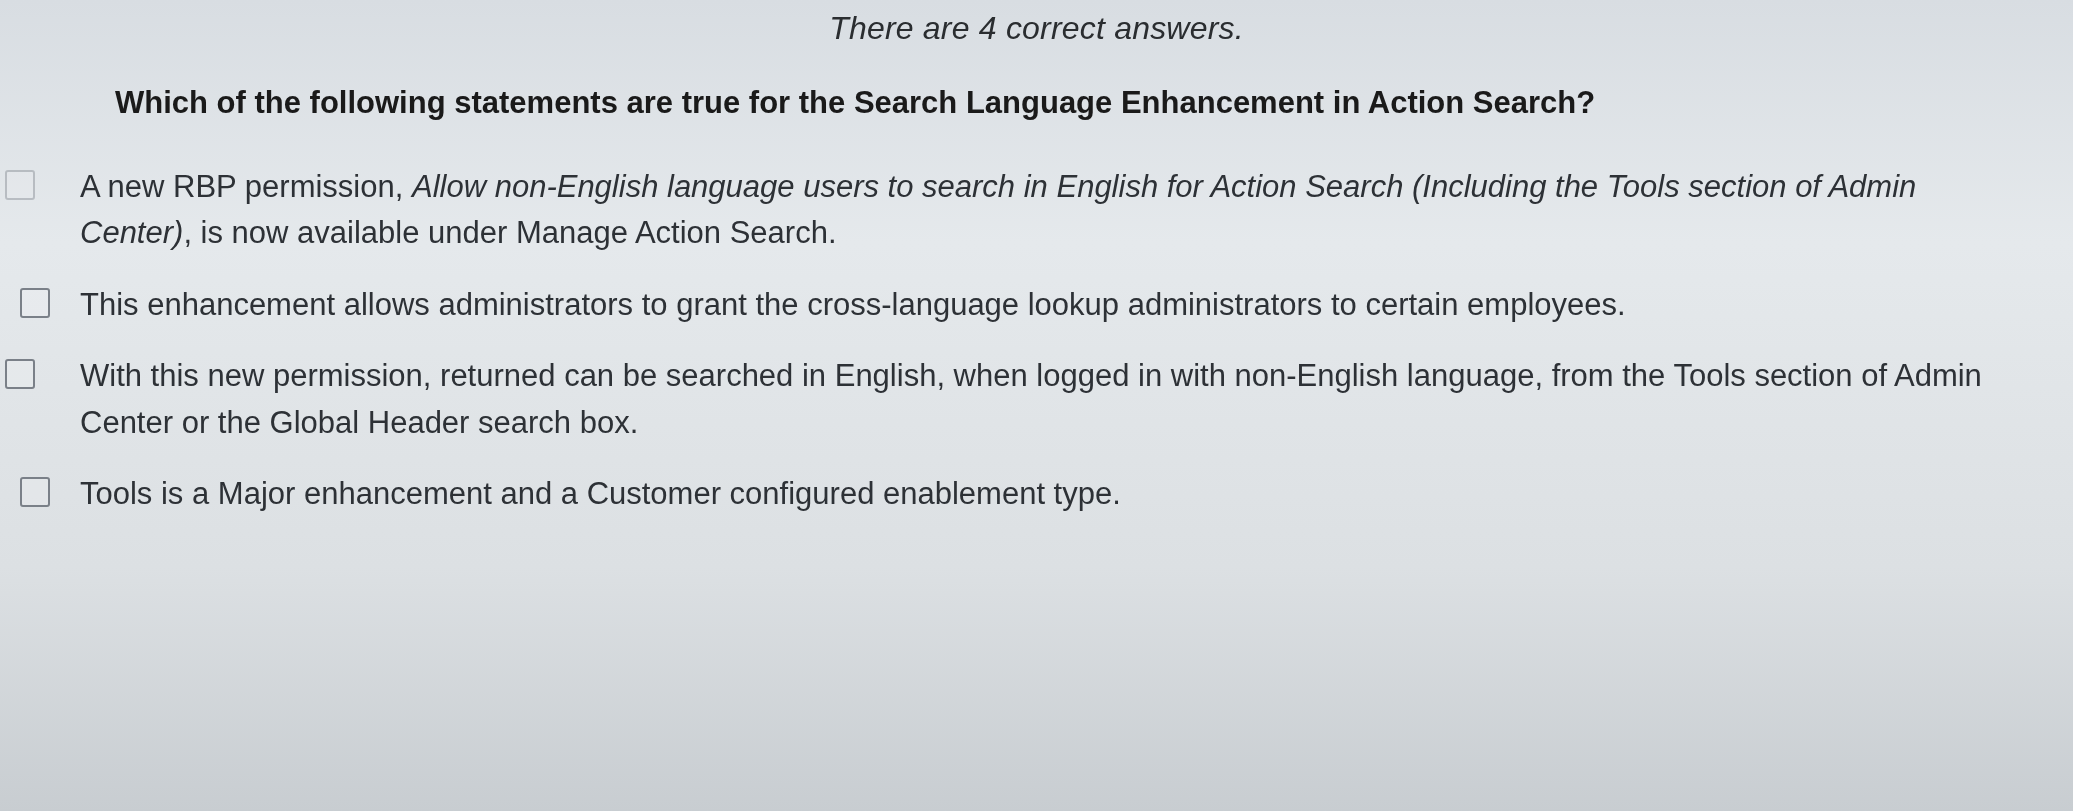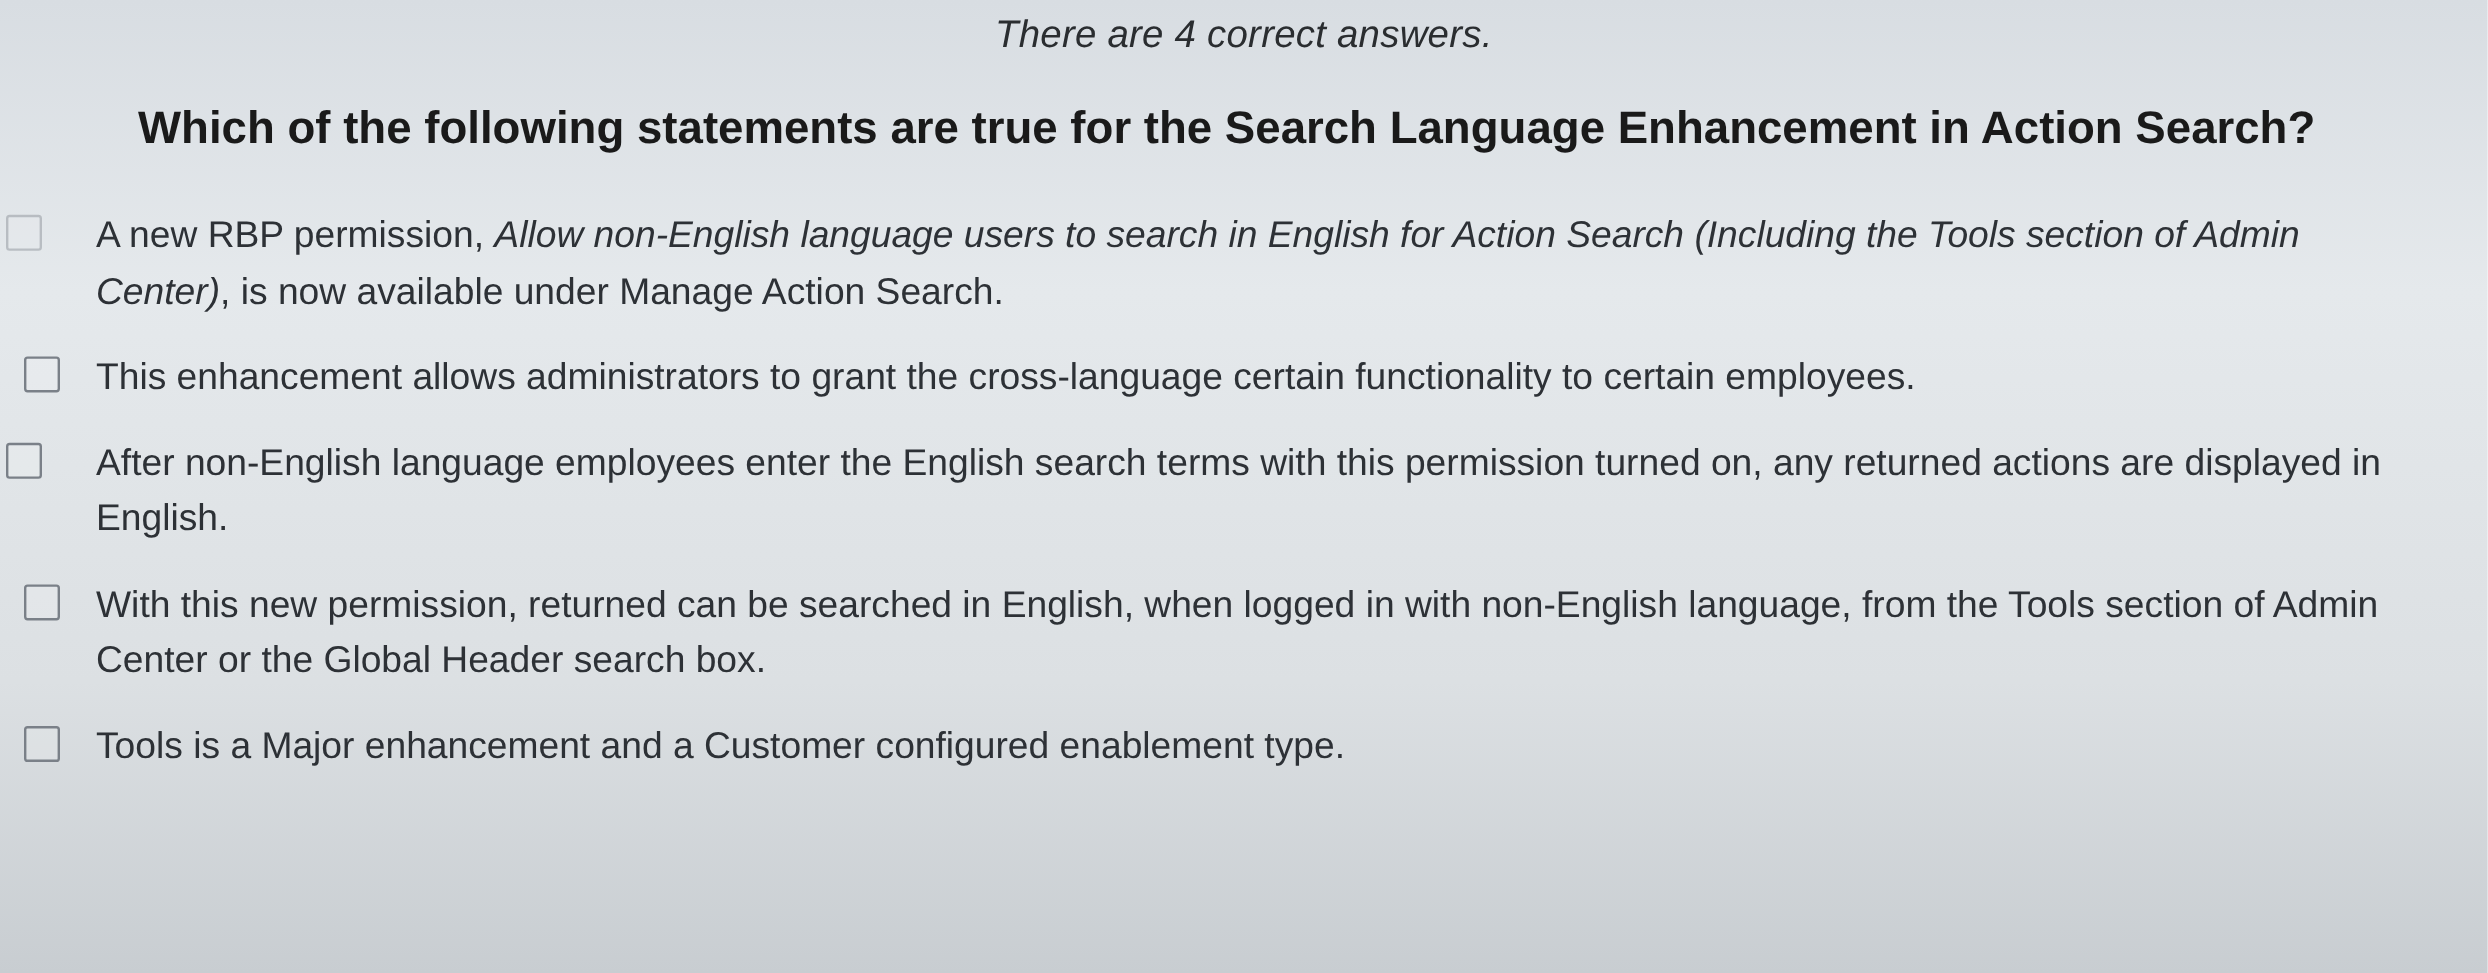--- a/index.html
+++ b/index.html
@@ -25,21 +25,21 @@
     .instruction {
       text-align: center;
       font-style: italic;
       font-size: 32px;
       color: #2a2d30;
       margin-bottom: 35px;
       letter-spacing: 0.2px;
     }
     .question {
       font-weight: bold;
-      font-size: 38px;
+      font-size: 31px;
       color: #1a1a1a;
       margin-left: 115px;
       margin-right: 60px;
       margin-bottom: 40px;
       line-height: 1.35;
     }
     .options {
       padding-left: 5px;
     }
     .option-row {
@@ -90,30 +90,24 @@
     <div class="option-row">
       <div class="checkbox"></div>
       <div class="option-text">
         <span>A new RBP permission, </span><span class="italic">Allow non-English language users to search in English for Action Search (Including the Tools section of Admin Center)</span><span>, is now available under Manage Action Search.</span>
       </div>
     </div>
 
     <div class="option-row">
       <div class="checkbox"></div>
       <div class="option-text">
-        <span>This enhancement allows administrators to grant the cross-language certain functionality to certain employees.</span><span class="italic"></span><span></span>
+        <span>This enhancement allows administrators to grant the cross-language lookup administrators to certain employees.</span><span class="italic"></span><span></span>
       </div>
     </div>
 
-    <div class="option-row">
-      <div class="checkbox"></div>
-      <div class="option-text">
-        <span>After non-English language employees enter the English search terms with this permission turned on, any returned actions are displayed in English.</span><span class="italic"></span><span></span>
-      </div>
-    </div>
 
     <div class="option-row">
       <div class="checkbox"></div>
       <div class="option-text">
         <span>With this new permission, returned can be searched in English, when logged in with non-English language, from the Tools section of Admin Center or the Global Header search box.</span><span class="italic"></span><span></span>
       </div>
     </div>
 
     <div class="option-row">
       <div class="checkbox"></div>

